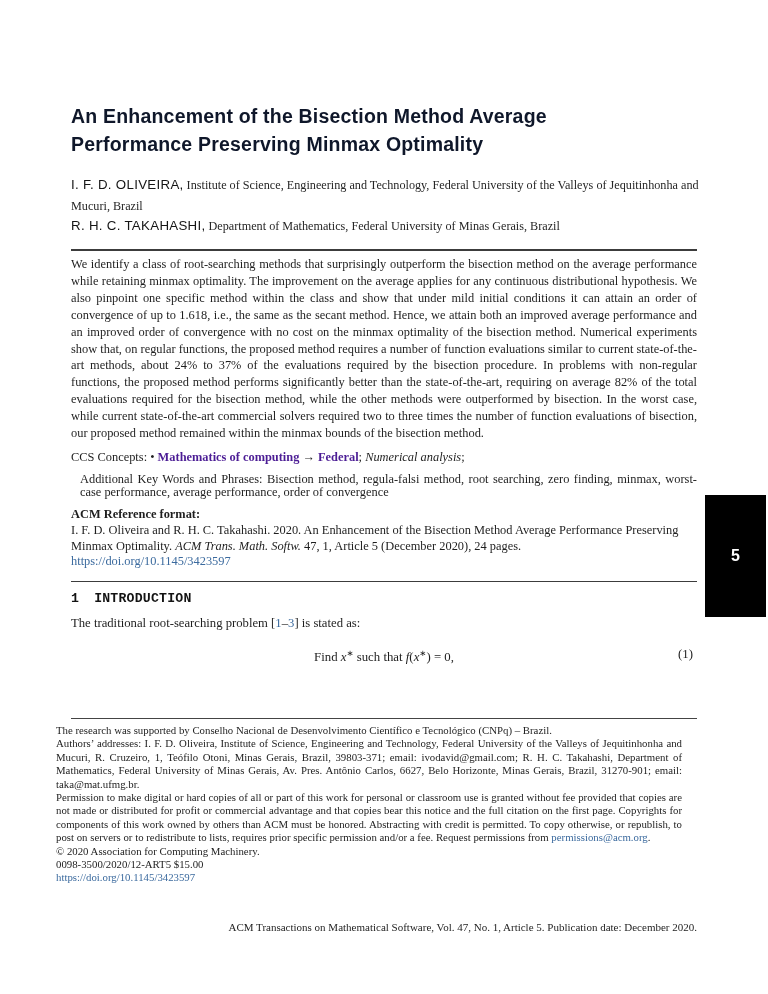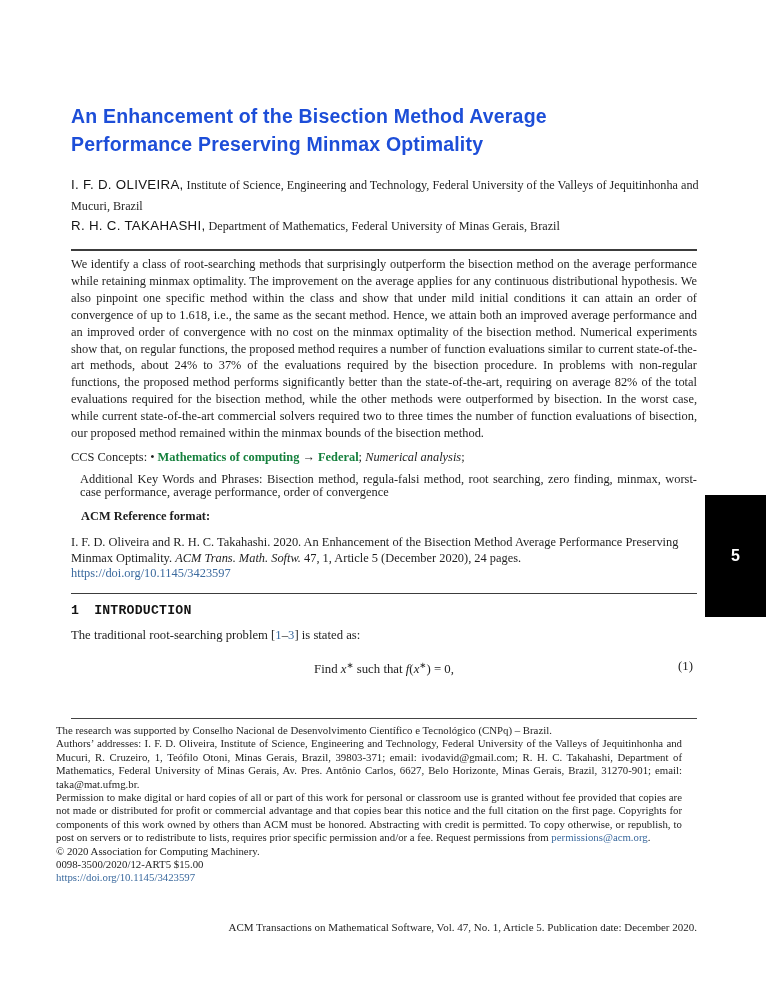--- a/index.html
+++ b/index.html
@@ -16,21 +16,21 @@
     background:#ffffff;
     font-family:"Liberation Serif", serif;
     color:var(--ink);
     overflow:hidden;
   }
   
   .title{
     position:absolute;left:71px;top:103px;width:640px;
     font-family:"Liberation Sans", sans-serif;
     font-weight:bold;font-size:19.5px;line-height:27.5px;
-    color:#1d4ed8;letter-spacing:0.2px;
+    color:#0f172a;letter-spacing:0.2px;
   }
   .authors{
     position:absolute;left:71px;top:175px;width:630px;
     font-size:12.2px;line-height:20.5px;color:#222;
   }
   .author-entry{margin:0;}
   .author-name{
     font-family:"Liberation Sans", sans-serif;
     font-size:13.3px;color:#151515;letter-spacing:0.3px;
   }
@@ -41,23 +41,23 @@
   .rule-thin{position:absolute;left:71px;width:626px;height:1px;background:#444;}
   
   .main{
     position:absolute;left:71px;top:256px;width:626px;
     font-size:12.4px;line-height:16.9px;color:var(--ink);
   }
   .abstract{margin:0;text-align:justify;}
   .ccs{margin:8px 0 0 0;line-height:15.5px;}
   .keywords{margin:8px 0 0 9px;text-align:justify;line-height:13px;}
   .refblock{margin:8px 0 0 0;line-height:15.6px;}
-  .ref-heading{font-weight:bold;margin:10px;}
+  .ref-heading{font-weight:bold;margin:0;}
   .ref-text{margin:0;}
-  b.inkb{color:#15803d;}
+  b.inkb{color:#4c1d95;}
   i.iti{font-style:italic;}
   a.link, span.link{color:var(--link);text-decoration:none;cursor:pointer;}
   
   .section-heading{
     font-family:Liberation Mono, monospace;
     font-weight:bold;font-size:13.2px;color:#131313;
     margin:0 0 7px 0;letter-spacing:0.2px;
   }
   .section-number{display:inline-block;margin-right:15px;}
   .intro-par{margin:0;font-size:12.7px;}

